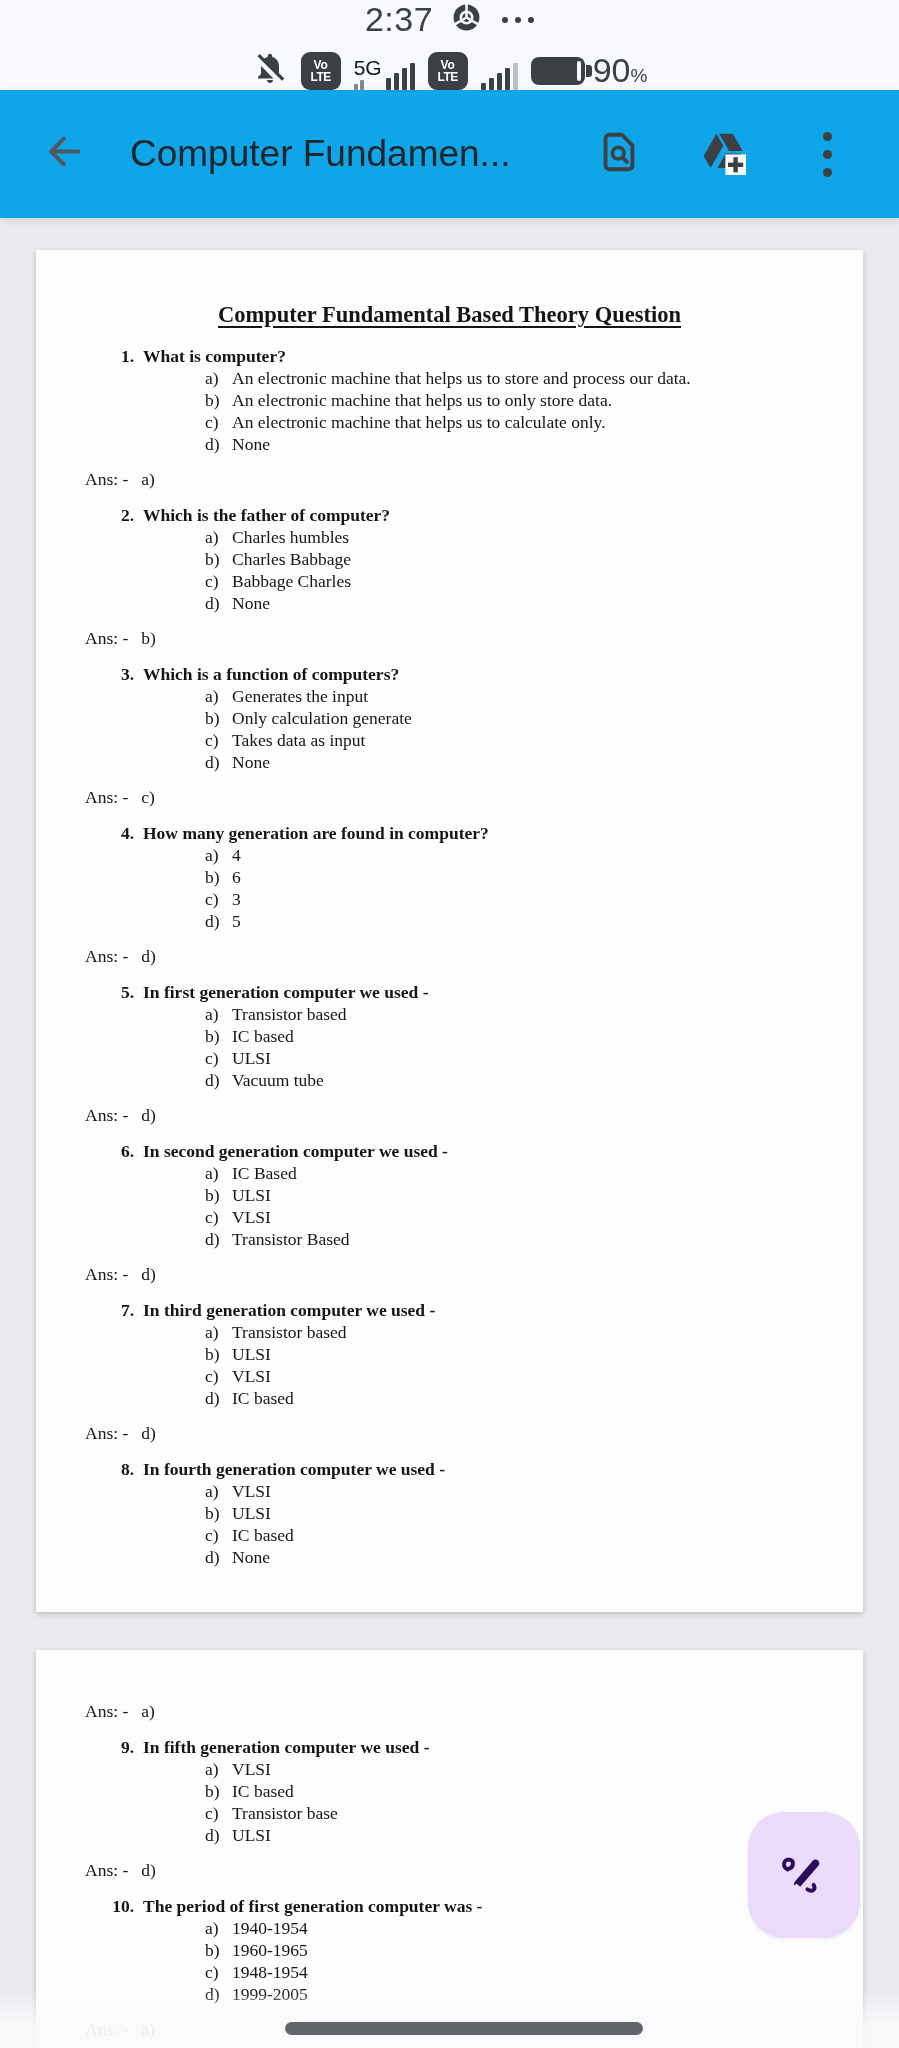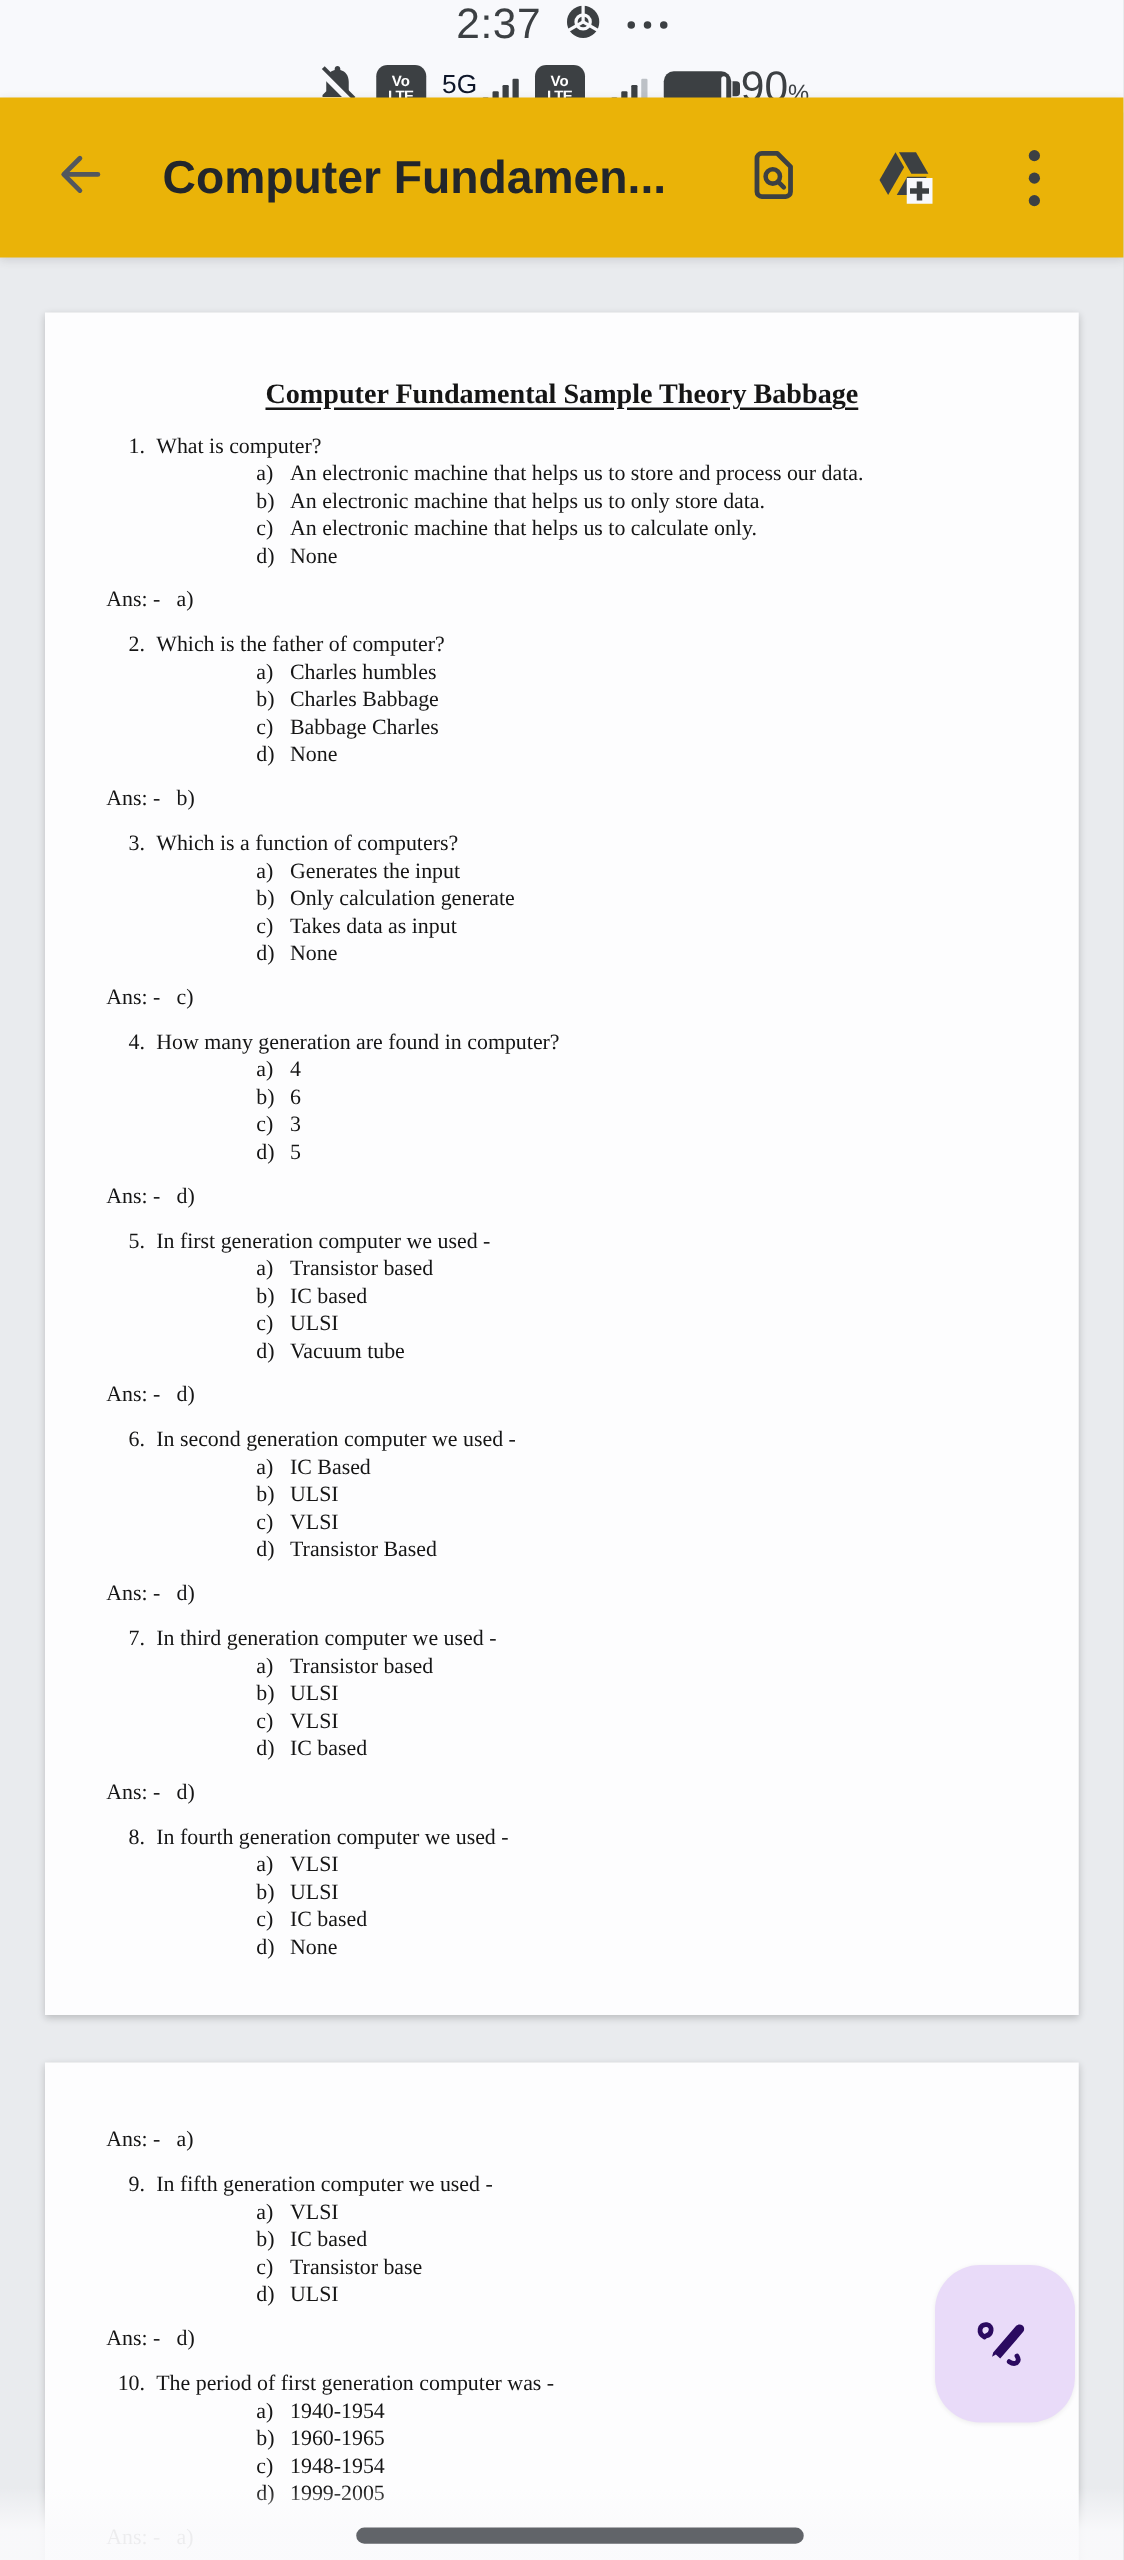--- a/index.html
+++ b/index.html
@@ -29,40 +29,40 @@
   .bat-wrap{display:flex;align-items:center;gap:8px;}
   .bat{position:relative;width:54px;height:28px;border-radius:8px;background:#3C4043;}
   .bat::before{content:'';position:absolute;right:4px;top:4px;bottom:4px;width:4px;
                background:#F8F9FC;border-radius:2px;}
   .bat::after{content:'';position:absolute;right:-7px;top:8px;width:6px;height:12px;
               background:#3C4043;border-radius:0 3px 3px 0;}
   .bat-pct{font-size:34px;color:#3C4043;}
   .bat-pct .pc{font-size:19px;}
 
   
-  .appbar{position:absolute;top:78px;left:0;right:0;height:128px;background:#eab308;
+  .appbar{position:absolute;top:90px;left:0;right:0;height:128px;background:#0ea5e9;
           display:flex;align-items:center;padding:0 38px;box-sizing:border-box;z-index:5;
-          box-shadow:0 2px 7px rgba(60,64,67,.16);font-weight:bold;}
+          box-shadow:0 2px 7px rgba(60,64,67,.16);}
   .back-btn{width:48px;height:48px;display:flex;align-items:center;justify-content:center;cursor:pointer;}
   .appbar-title{font-size:37px;color:#22262B;margin-left:44px;flex:1;white-space:nowrap;
                 overflow:hidden;}
   .appbar-actions{display:flex;align-items:center;gap:52px;margin-right:8px;}
   .icon-btn{width:52px;height:52px;display:flex;align-items:center;justify-content:center;cursor:pointer;}
   .vdots{display:flex;flex-direction:column;gap:9px;}
   .vdots i{width:9px;height:9px;border-radius:50%;background:#3C4043;}
 
   
   .page{position:absolute;left:36px;width:827px;background:#FDFDFE;
         box-shadow:0 2px 6px rgba(0,0,0,.2);box-sizing:border-box;}
   .page-1{top:250px;height:1362px;padding-top:52px;overflow:hidden;}
   .page-2{top:1650px;height:520px;padding-top:37px;}
   .doc{font-family:"Liberation Serif",serif;color:#151515;font-size:17.5px;}
   .doc-title{text-align:center;font-weight:bold;font-size:22.5px;line-height:26px;
              margin:0 0 17px 0;text-decoration:underline;text-underline-offset:4px;}
-  .q-line{padding-left:52px;line-height:22px;}
+  .q-line{padding-left:70px;line-height:22px;font-weight:bold;}
   .q-num{display:inline-block;width:28px;text-align:right;margin-right:9px;}
   .opt{padding-left:169px;line-height:22px;}
   .opt-letter{display:inline-block;width:27px;}
   .ans{padding-left:49px;line-height:22px;margin:13px 0 14px 0;}
   .ans-letter{margin-left:13px;}
   .faded{opacity:.5;}
   .ans.faded{margin-bottom:6px;}
 
   
   .fab{position:absolute;left:748px;top:1812px;width:112px;height:126px;border-radius:36px;
@@ -186,21 +186,21 @@
         <span class="vdots">
             <i></i>
             <i></i>
             <i></i>
           </span>
       </div>
     </div>
   </div>
 
   <div class="page page-1 doc">
-      <div class="doc-title">Computer Fundamental Sample Theory Babbage</div>
+      <div class="doc-title">Computer Fundamental Based Theory Question</div>
       <div class="q-block">
         <div class="q-line"><span class="q-num">1.</span><span class="q-text">What is computer?</span></div>
         <div class="opt"><span class="opt-letter">a)</span><span class="opt-text">An electronic machine that helps us to store and process our data.</span></div>
         <div class="opt"><span class="opt-letter">b)</span><span class="opt-text">An electronic machine that helps us to only store data.</span></div>
         <div class="opt"><span class="opt-letter">c)</span><span class="opt-text">An electronic machine that helps us to calculate only.</span></div>
         <div class="opt"><span class="opt-letter">d)</span><span class="opt-text">None</span></div>
       </div>
       <div class="ans"><span class="ans-label">Ans: -</span><span class="ans-letter">a)</span></div>
       <div class="q-block">
         <div class="q-line"><span class="q-num">2.</span><span class="q-text">Which is the father of computer?</span></div>

